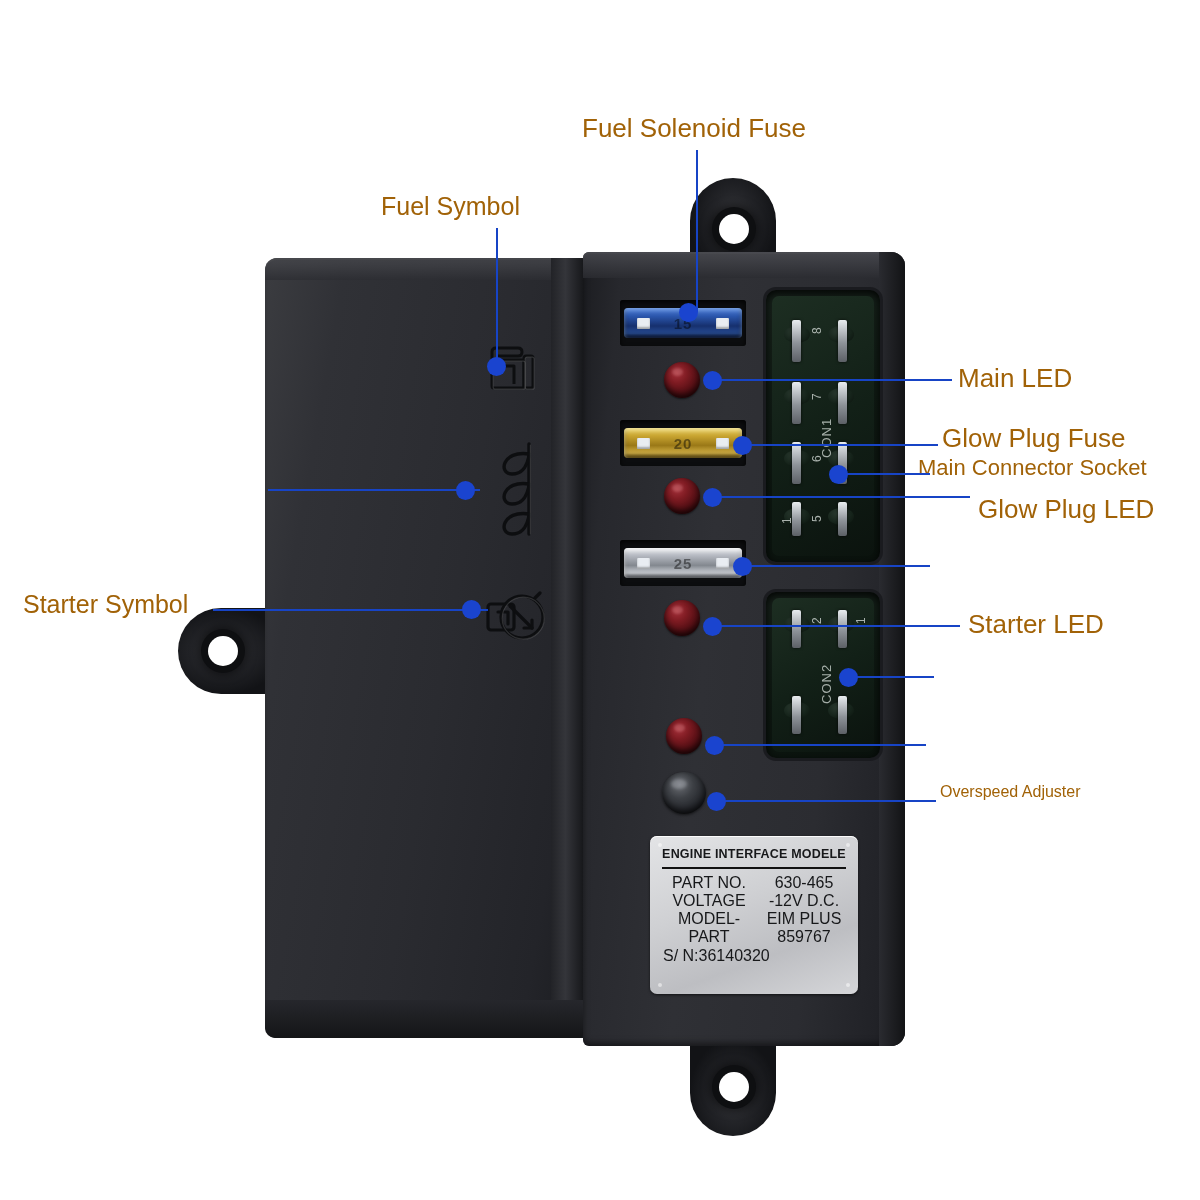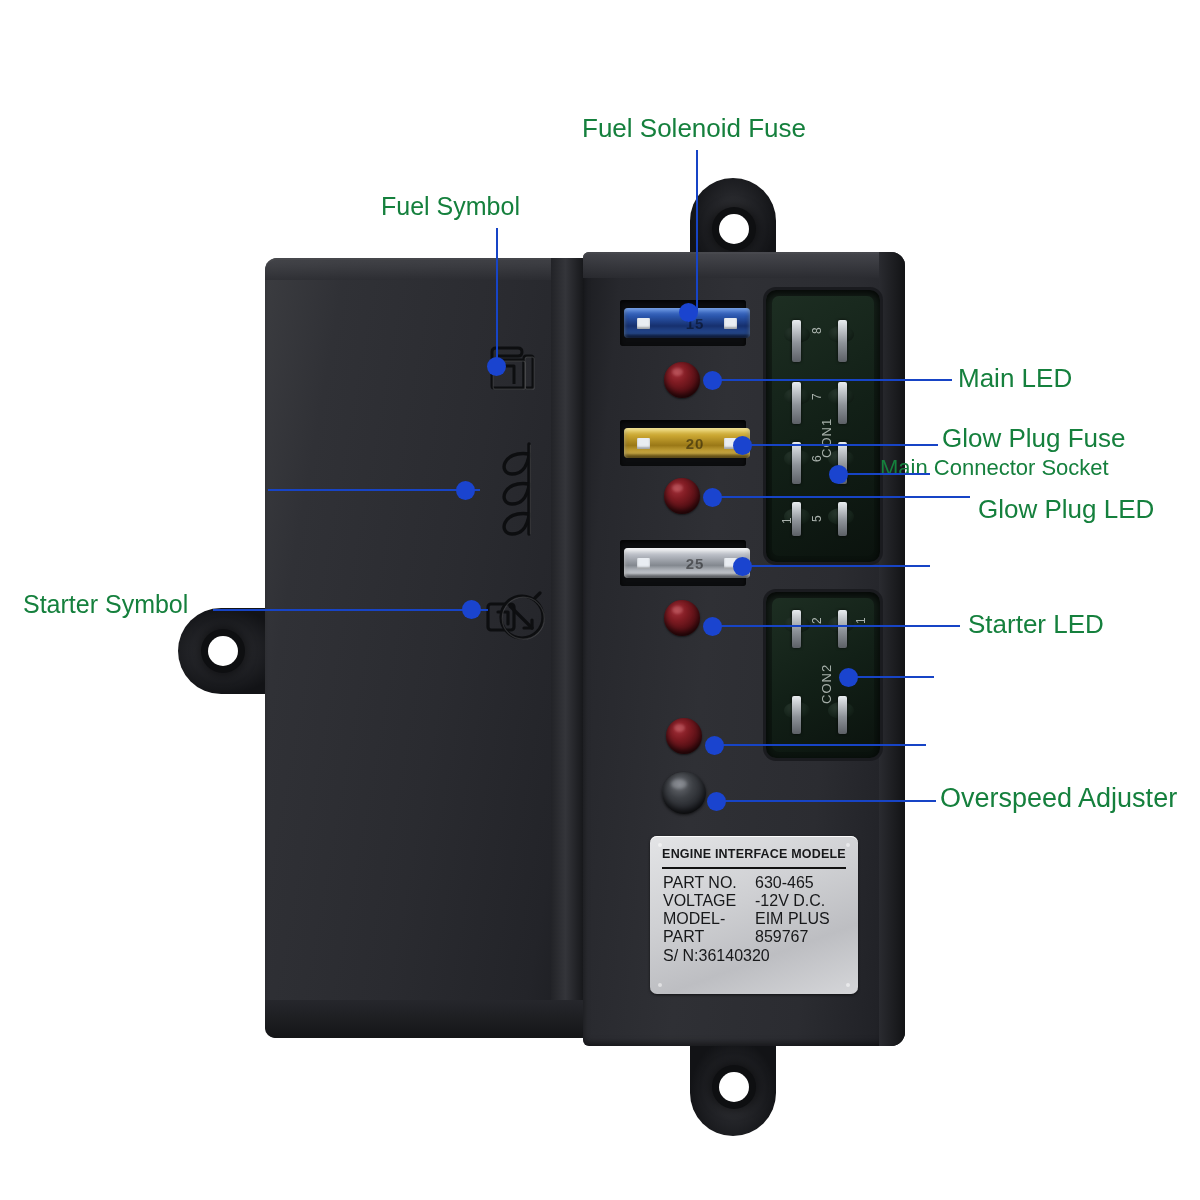--- a/index.html
+++ b/index.html
@@ -2,21 +2,21 @@
 <html><head>
 <meta charset="utf-8">
 <style>
   html,body{margin:0;padding:0;background:#ffffff;}
   body{width:1200px;height:1200px;position:relative;overflow:hidden;
        font-family:"Liberation Sans",sans-serif;}
 
   #stage{position:absolute;left:0;top:0;width:1200px;height:1200px;}
 
   
-  .callout{position:absolute;color:#15803d;white-space:nowrap;font-weight:400;}
+  .callout{position:absolute;color:#a16207;white-space:nowrap;font-weight:400;}
   .callout.c-left{text-align:right;}
   .lead{position:absolute;background:#1744c6;}
   .lead-h{height:2px;}
   .lead-v{width:2px;}
   .dot{position:absolute;width:19px;height:19px;border-radius:50%;
        background:#1a44cf;}
 
   
   .tab{position:absolute;background:#16171a;}
   .tab-top{left:690px;top:178px;width:86px;height:96px;
@@ -51,21 +51,21 @@
       background:linear-gradient(180deg,#4c4d53,#2b2c31);border-radius:6px 14px 0 0;opacity:.8;}
   .panel-right{position:absolute;left:879px;top:252px;width:26px;height:794px;
       background:linear-gradient(90deg,#2a2b30,#121315);border-radius:0 14px 14px 0;}
 
   
   .emb{position:absolute;opacity:.92;}
 
   
   .fuse-slot{position:absolute;background:#0c0d0f;border-radius:3px;
       box-shadow:inset 0 2px 5px rgba(0,0,0,.85);}
-  .fuse{position:absolute;border-radius:4px;padding-left:8px;}
+  .fuse{position:absolute;border-radius:4px;}
   .fuse-blue{background:linear-gradient(180deg,#4f7fd8 0%,#2a55ab 28%,#16306e 60%,#284e96 85%,#10224f 100%);
       box-shadow:inset 0 2px 4px rgba(180,215,255,.5), inset 0 -3px 5px rgba(0,0,0,.6);}
   .fuse-gold{background:linear-gradient(180deg,#e8d26a 0%,#c9a531 26%,#9a7817 58%,#d4b246 84%,#7d6010 100%);
       box-shadow:inset 0 2px 4px rgba(255,245,190,.65), inset 0 -3px 5px rgba(0,0,0,.5);}
   .fuse-silver{background:linear-gradient(180deg,#e6e8ec 0%,#b4b8c0 26%,#83888f 58%,#cdd1d7 84%,#6a6e75 100%);
       box-shadow:inset 0 2px 4px rgba(255,255,255,.8), inset 0 -3px 5px rgba(0,0,0,.45);}
   .fuse-blade{position:absolute;width:13px;height:11px;background:#e9edf2;border-radius:1px;
       box-shadow:inset 0 -2px 2px rgba(0,0,0,.3);}
   .fuse-amp{position:absolute;width:100%;text-align:center;color:rgba(0,0,0,.45);
       font-size:15px;font-weight:700;letter-spacing:1px;}
@@ -100,21 +100,21 @@
   
   .speclabel{position:absolute;left:650px;top:836px;width:208px;height:158px;
       border-radius:7px;
       background:linear-gradient(160deg,#e3e4e6 0%,#cfd0d3 40%,#bdbec2 70%,#d5d6d9 100%);
       box-shadow:0 1px 3px rgba(0,0,0,.6), inset 0 1px 0 rgba(255,255,255,.9);
       padding:0;overflow:hidden;}
   .spec-title{position:absolute;left:0;top:11px;width:100%;text-align:center;
       color:#17181a;font-size:12.5px;font-weight:700;letter-spacing:.2px;}
   .spec-rule{position:absolute;left:12px;top:31px;width:184px;height:2px;background:#111;}
   .spec-rows{position:absolute;left:13px;top:38px;width:190px;}
-  .spec-row{display:flex;color:#17181a;font-size:16px;line-height:1.12;font-weight:400;}
+  .spec-row{display:flex;color:#17181a;font-size:16px;line-height:1.12;font-weight:400;text-align:center;}
   .spec-k{width:92px;}
   .spec-v{flex:1;}
   .spec-sn{color:#17181a;font-size:16px;line-height:1.12;margin-top:1px;}
 
   .screwdot{position:absolute;width:4px;height:4px;border-radius:50%;
       background:rgba(255,255,255,.5);}
 </style>
 </head>
 <body>
 
@@ -300,38 +300,38 @@
   <div class="dot" style="left:462px;top:600px;"></div>
 
   <div class="callout" style="left:958px;top:363px;font-size:26px;">Main LED</div>
   <div class="lead lead-h" style="left:712px;top:379px;width:240px;"></div>
   <div class="dot" style="left:703px;top:371px;"></div>
 
   <div class="callout" style="left:942px;top:423px;font-size:26px;">Glow Plug Fuse</div>
   <div class="lead lead-h" style="left:742px;top:444px;width:196px;"></div>
   <div class="dot" style="left:733px;top:436px;"></div>
 
-  <div class="callout" style="left:880px;top:455px;font-size:22px;">Main Connector Socket</div>
+  <div class="callout" style="left:918px;top:455px;font-size:22px;">Main Connector Socket</div>
   <div class="lead lead-h" style="left:838px;top:473px;width:92px;"></div>
   <div class="dot" style="left:829px;top:465px;"></div>
 
   <div class="callout" style="left:978px;top:494px;font-size:26px;">Glow Plug LED</div>
   <div class="lead lead-h" style="left:712px;top:496px;width:258px;"></div>
   <div class="dot" style="left:703px;top:488px;"></div>
 
   <div class="lead lead-h" style="left:742px;top:565px;width:188px;"></div>
   <div class="dot" style="left:733px;top:557px;"></div>
 
   <div class="callout" style="left:968px;top:609px;font-size:26px;">Starter LED</div>
   <div class="lead lead-h" style="left:712px;top:625px;width:248px;"></div>
   <div class="dot" style="left:703px;top:617px;"></div>
 
   <div class="lead lead-h" style="left:848px;top:676px;width:86px;"></div>
   <div class="dot" style="left:839px;top:668px;"></div>
 
   <div class="lead lead-h" style="left:714px;top:744px;width:212px;"></div>
   <div class="dot" style="left:705px;top:736px;"></div>
 
-  <div class="callout" style="left:940px;top:783px;font-size:27px;">Overspeed Adjuster</div>
+  <div class="callout" style="left:940px;top:783px;font-size:16px;">Overspeed Adjuster</div>
   <div class="lead lead-h" style="left:716px;top:800px;width:220px;"></div>
   <div class="dot" style="left:707px;top:792px;"></div>
 
 </div>
 
 </body></html>

